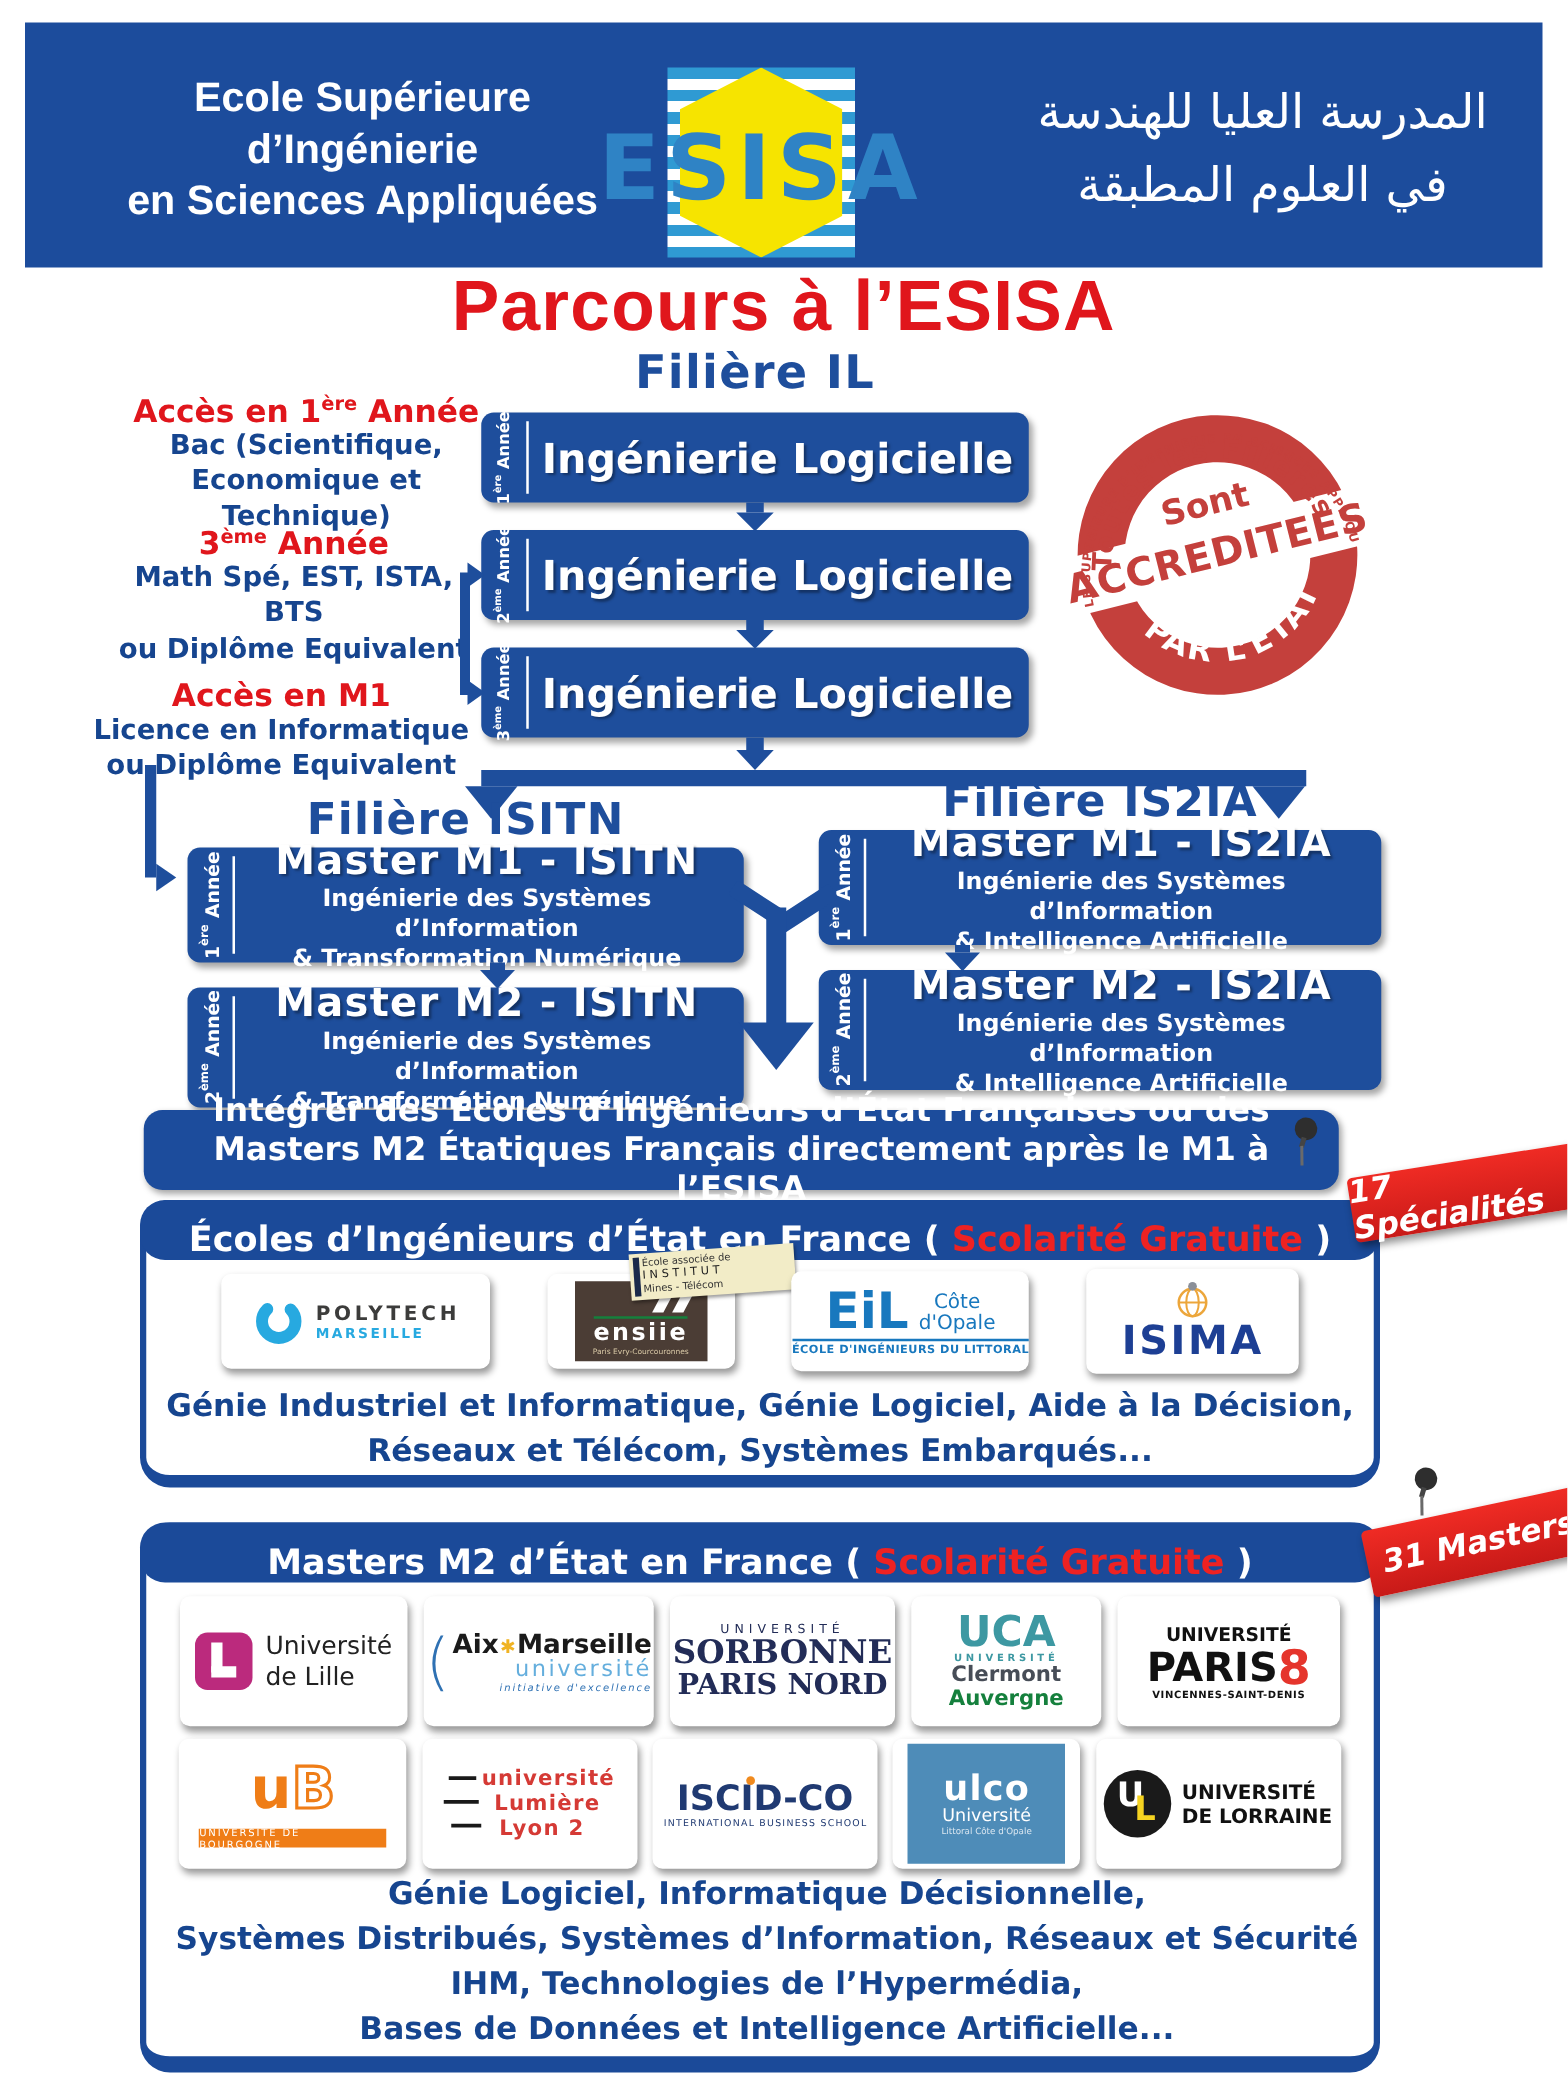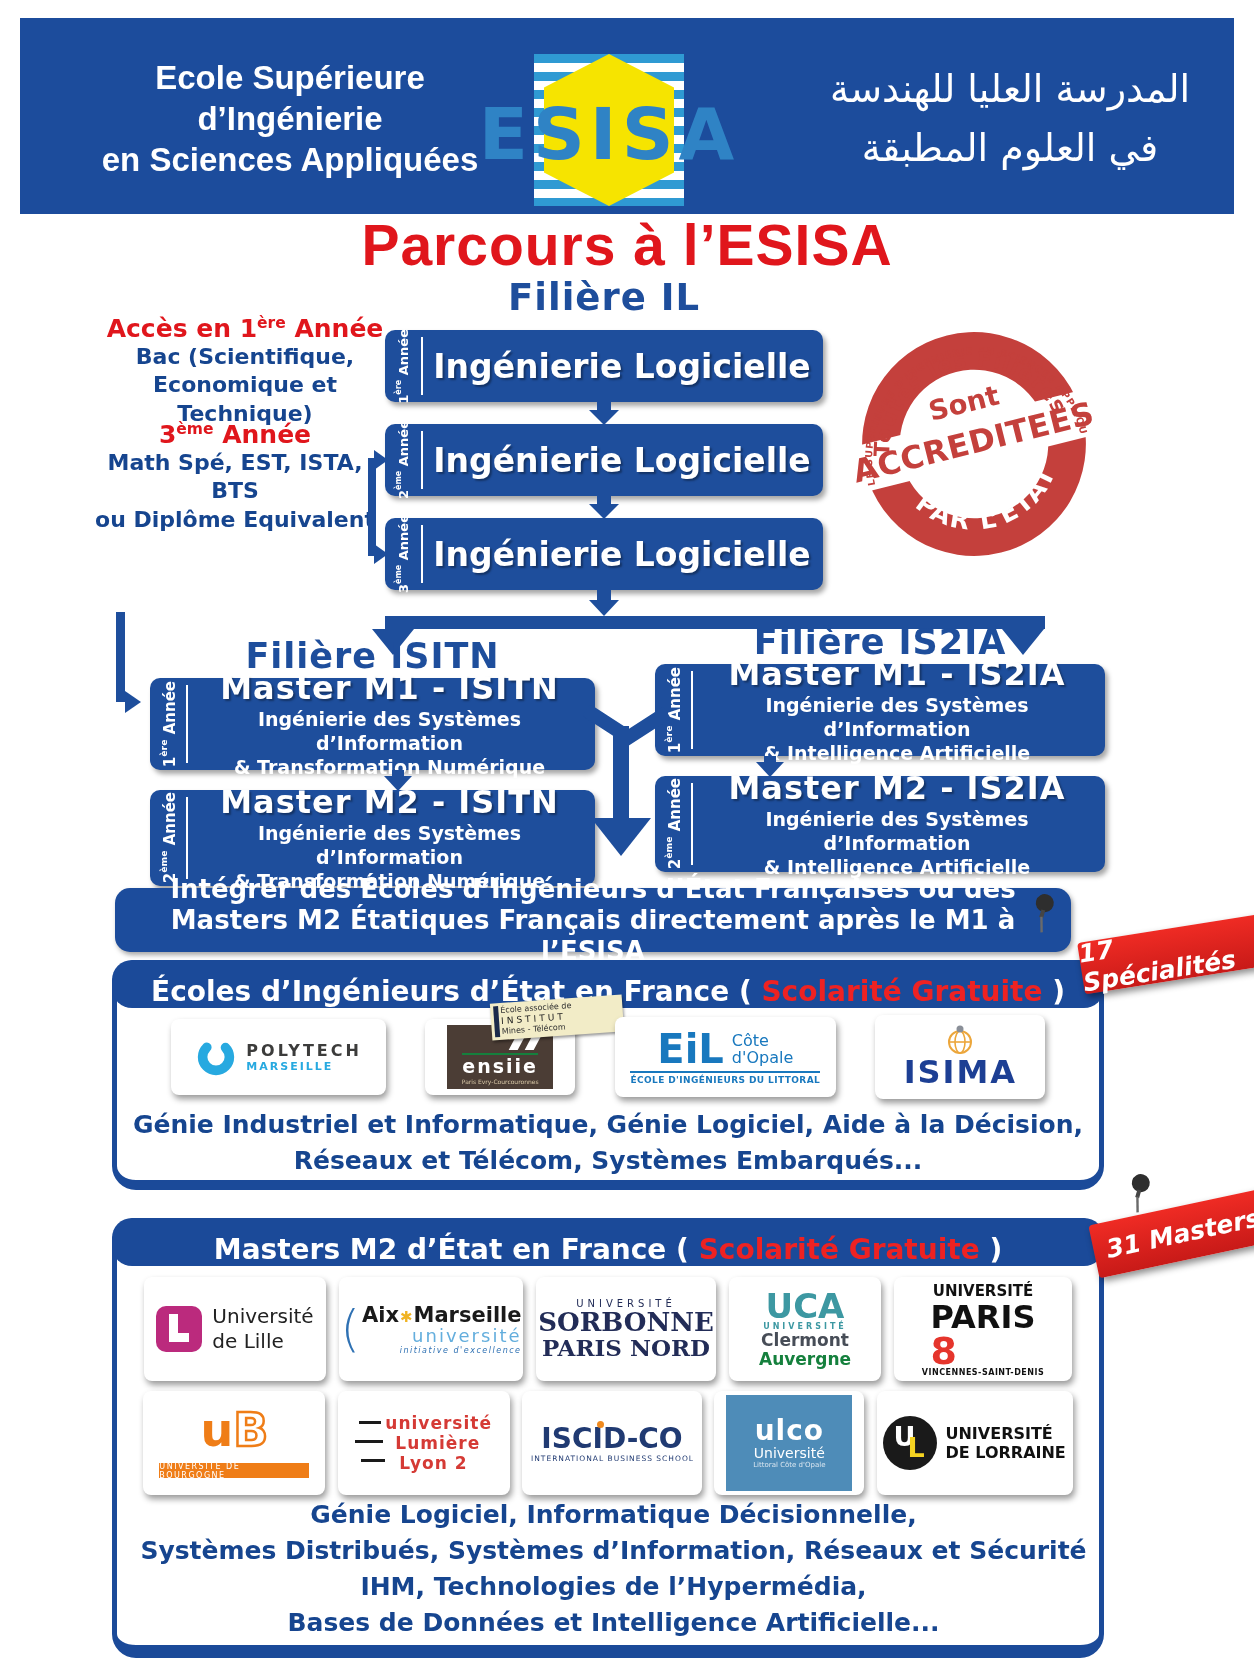--- a/index.html
+++ b/index.html
@@ -154,20 +154,27 @@
   </div>
 
   <div class="abs" style="left:85px;top:420px;width:300px;">
     <div class="acc-title"><span>3</span><span class="sup">ème</span><span> Année</span></div>
     <div class="acc-lines">
       <div>Math Spé, EST, ISTA, BTS</div>
       <div>ou Diplôme Equivalent</div>
     </div>
   </div>
 
+  <div class="abs" style="left:60px;top:542px;width:330px;">
+    <div class="acc-title">Accès en M1</div>
+    <div class="acc-lines">
+      <div>Licence  en Informatique</div>
+      <div>ou Diplôme Equivalent</div>
+    </div>
+  </div>
 
   <div class="arr" style="left:368px;top:458px;width:8px;height:98px;"></div>
   <div class="tri" style="left:374px;top:450px;border-top:10px solid transparent;border-bottom:10px solid transparent;border-left:14px solid #1e4e9c;"></div>
   <div class="tri" style="left:374px;top:544px;border-top:10px solid transparent;border-bottom:10px solid transparent;border-left:14px solid #1e4e9c;"></div>
 
   <div class="arr" style="left:116px;top:612px;width:9px;height:90px;"></div>
   <div class="tri" style="left:125px;top:691px;border-top:11px solid transparent;border-bottom:11px solid transparent;border-left:16px solid #1e4e9c;"></div>
 
   <div class="abs" style="left:856px;top:326px;width:236px;height:236px;">
     <svg width="236" height="236" viewBox="0 0 232 232">
@@ -292,21 +299,21 @@
           <div style="color:#d8c8a6;font-size:6px;">Paris Evry-Courcouronnes</div>
         </div>
         <div class="ensiie-tag">
           <div class="bar"></div>
           <div style="font-size:8px;color:#333;">École associée de</div>
           <div style="font-size:9px;color:#222;letter-spacing:3px;">INSTITUT</div>
           <div style="font-size:8px;color:#333;">Mines - Télécom</div>
         </div>
       </div>
 
-      <div class="card" style="width:221px;height:80px;flex-direction:column;">
+      <div class="card" style="width:190px;height:80px;flex-direction:column;text-align:center;">
         <div style="display:flex;align-items:center;gap:8px;">
           <div style="font-size:40px;font-weight:bold;color:#1878be;line-height:38px;">EiL</div>
           <div style="color:#1878be;font-size:16px;line-height:17px;">
             <div>Côte</div>
             <div>d'Opale</div>
           </div>
         </div>
         <div style="border-top:2px solid #1878be;margin-top:3px;padding-top:2px;font-size:9px;font-weight:bold;color:#1878be;letter-spacing:.4px;">ÉCOLE D'INGÉNIEURS DU LITTORAL</div>
       </div>
 
@@ -379,21 +386,21 @@
 
       <div class="card" style="width:152px;height:104px;flex-direction:column;">
         <div style="font-size:34px;font-weight:bold;color:#3d98a2;line-height:32px;">UCA</div>
         <div style="font-size:8px;letter-spacing:3px;color:#3d98a2;font-weight:bold;">UNIVERSITÉ</div>
         <div style="font-size:17px;font-weight:bold;color:#474d57;line-height:19px;">Clermont</div>
         <div style="font-size:17px;font-weight:bold;color:#15803d;line-height:19px;">Auvergne</div>
       </div>
 
       <div class="card" style="width:178px;height:104px;flex-direction:column;">
         <div style="font-size:15px;font-weight:bold;color:#111;">UNIVERSITÉ</div>
-        <div style="display:flex;line-height:34px;flex-direction:column;">
+        <div style="display:flex;line-height:34px;">
           <span style="font-size:32px;font-weight:bold;color:#111;">PARIS</span>
           <span style="font-size:38px;font-weight:bold;color:#e5352c;">8</span>
         </div>
         <div style="font-size:8px;font-weight:bold;color:#111;letter-spacing:.5px;">VINCENNES-SAINT-DENIS</div>
       </div>
     </div>
 
     <div class="logo-row" style="top:168px;">
 
       <div class="card" style="width:182px;height:104px;flex-direction:column;">

